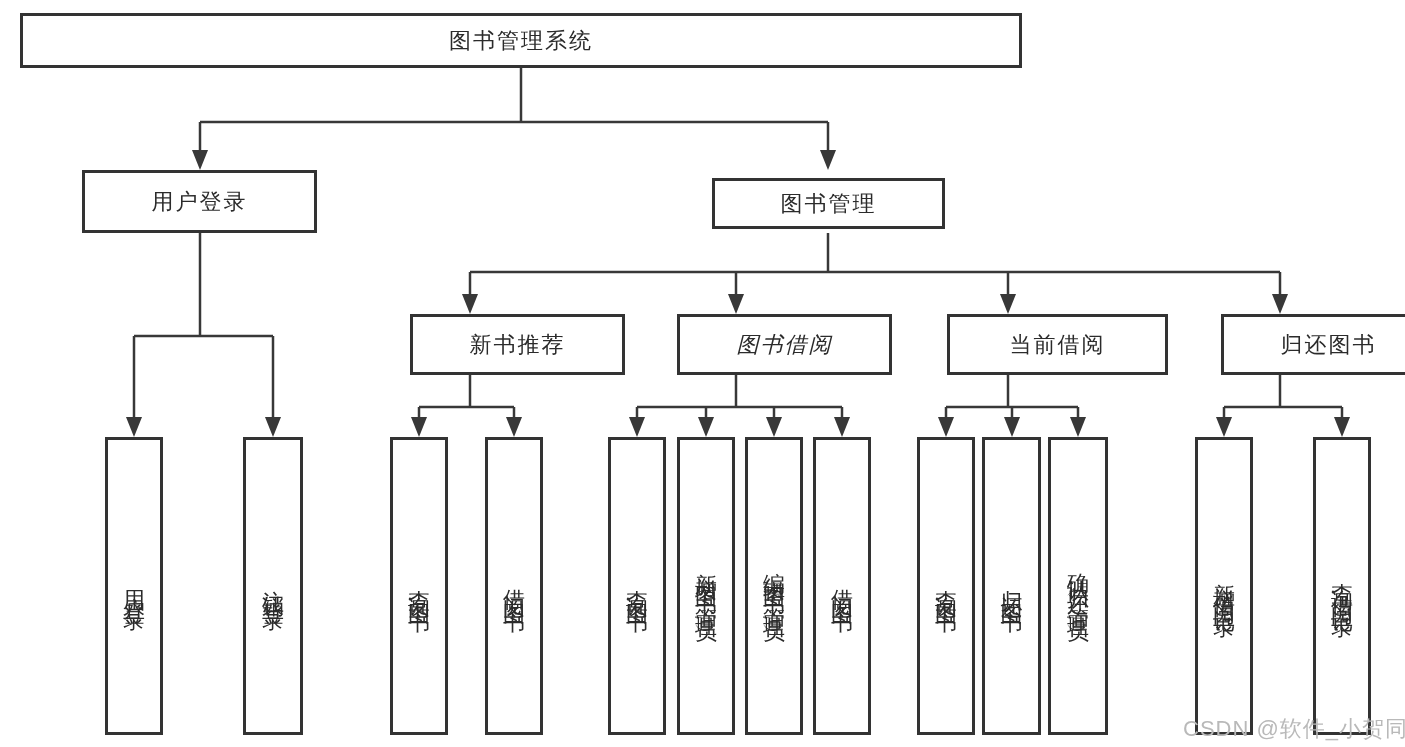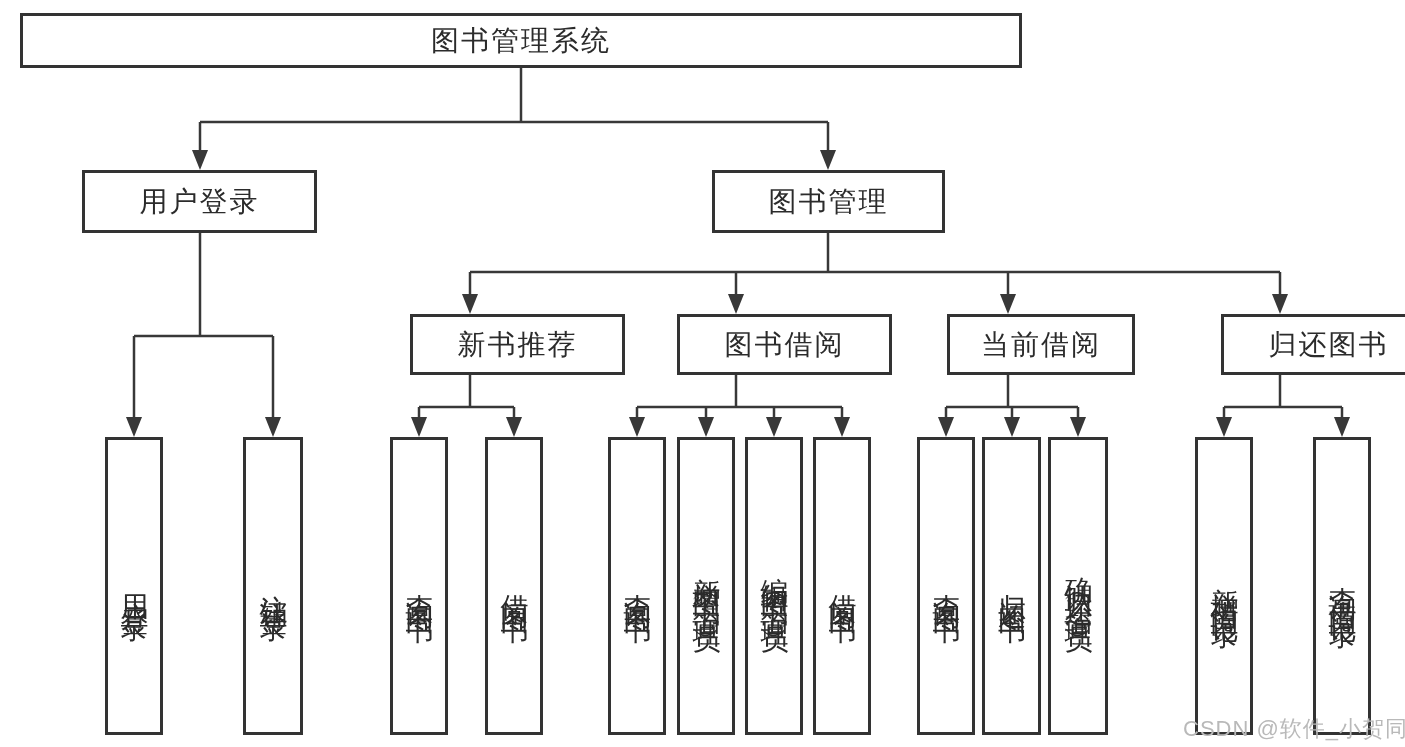--- a/index.html
+++ b/index.html
@@ -14,39 +14,39 @@
   }
   #wires { position: absolute; left: 0; top: 0; width: 1405px; height: 747px; }
   .box {
     position: absolute;
     box-sizing: border-box;
     background: #ffffff;
     border: 3px solid #333333;
     display: flex;
     align-items: center;
     justify-content: center;
-    font-size: 28px;
+    font-size: 22px;
     letter-spacing: 2px;
     white-space: nowrap;
   }
   .vbox {
     writing-mode: vertical-rl;
     text-orientation: mixed;
     letter-spacing: 7px;
     line-height: 1;
     white-space: normal;
   }
   
   .root-box  { left: 20px;  top: 13px;  width: 1002px; height: 55px; }
   .l2-a      { left: 82px;  top: 170px; width: 235px;  height: 63px; }
-  .l2-b      { left: 712px; top: 170px; width: 233px;  height: 63px; }
+  .l2-b      { left: 712px; top: 178px; width: 233px;  height: 51px; }
   .l3        { top: 314px; height: 61px; width: 215px; margin-left: 48px; }
   .l3-1 { left: 362px; }
-  .l3-2 { left: 629px; }
-  .l3-3 { left: 899px; width: 188px; }
+  .l3-2 { left: 629px; font-style: italic; }
+  .l3-3 { left: 899px; width: 221px; }
   .l3-4 { left: 1173px; }
   .leaf { top: 437px; height: 298px; width: 58px; }
   .leaf-a1 { left: 105px; }
   .leaf-a2 { left: 243px; width: 60px; }
   .leaf-b1 { left: 390px; }
   .leaf-b2 { left: 485px; }
   .leaf-c1 { left: 608px; }
   .leaf-c2 { left: 677px; }
   .leaf-c3 { left: 745px; }
   .leaf-c4 { left: 813px; }

